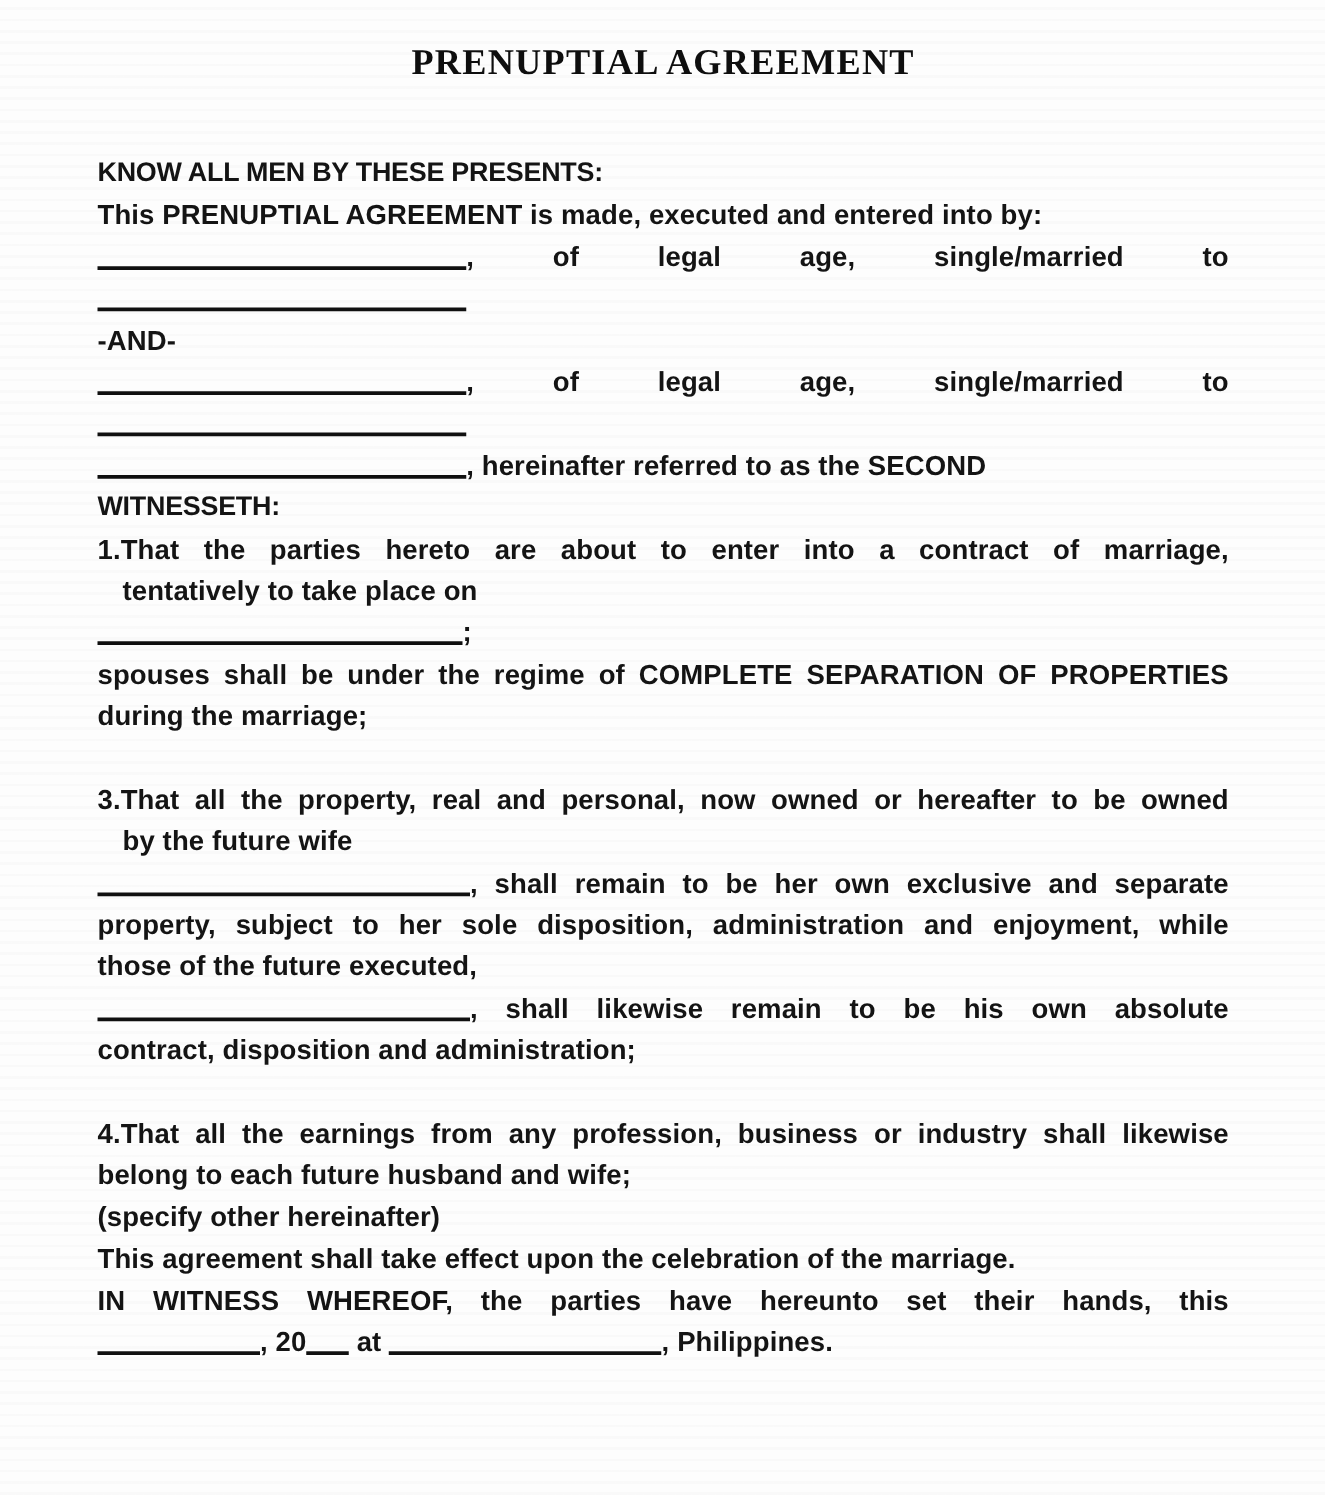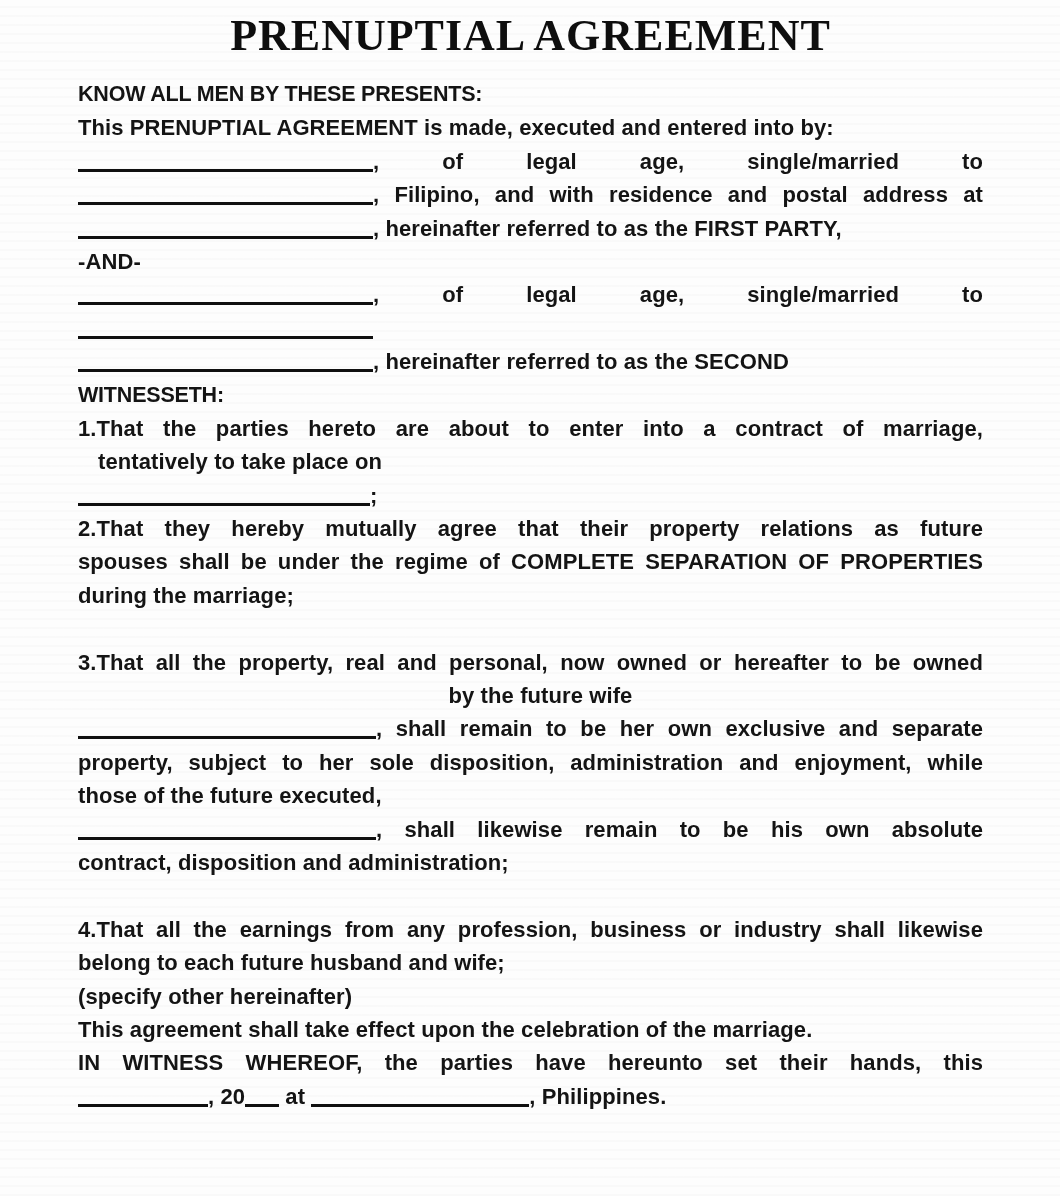--- a/index.html
+++ b/index.html
@@ -17,31 +17,31 @@
     background-image: repeating-linear-gradient(
       0deg,
       rgba(0,0,0,0.015) 0px, rgba(0,0,0,0.015) 2px,
       transparent 2px, transparent 9px
     );
     overflow: hidden;
     font-family: "Liberation Sans", "DejaVu Sans", sans-serif;
     color: #141414;
   }
   .doc-title {
-    margin: 0;
+    margin: 14px;
     font-family: "Liberation Serif", "DejaVu Serif", serif;
     font-weight: 700;
-    font-size: 44px;
+    font-size: 29px;
     line-height: 44px;
     text-align: center;
     letter-spacing: 1px;
     color: #0e0e0e;
   }
   .doc-body {
-    margin-top: 20px;
+    margin-top: 50px;
   }
   .doc-line {
     height: 33.4px;
     line-height: 33.4px;
     font-size: 22px;
     font-weight: 700;
     letter-spacing: 0.1px;
     white-space: nowrap;
   }
   .doc-line.justify {
@@ -69,36 +69,34 @@
 </style>
 </head>
 <body>
 
 <div class="page">
   <h1 class="doc-title">PRENUPTIAL AGREEMENT</h1>
   <div class="doc-body">
       <div class="doc-line heading"><span class="run">KNOW ALL MEN BY THESE PRESENTS:</span></div>
       <div class="doc-line"><span class="run">This PRENUPTIAL AGREEMENT is made, executed and entered into by:</span></div>
       <div class="doc-line justify"><span class="blank" style="width: 295px;"></span><span class="run">, of legal age, single/married to</span></div>
-      <div class="doc-line justify"><span class="blank" style="width: 295px;"></span><span class="run">, Filipino, and with residence and postal address at</span></div>
-      <div class="doc-line"><span class="blank" style="width: 295px;"></span><span class="run">, hereinafter referred to as the FIRST PARTY,</span></div>
+      <div class="doc-line justify"><span class="blank" style="width: 295px;"></span></div>
       <div class="doc-line"><span class="run">-AND-</span></div>
       <div class="doc-line justify"><span class="blank" style="width: 295px;"></span><span class="run">, of legal age, single/married to</span></div>
       <div class="doc-line justify"><span class="blank" style="width: 295px;"></span></div>
       <div class="doc-line"><span class="blank" style="width: 295px;"></span><span class="run">, hereinafter referred to as the SECOND</span></div>
       <div class="doc-line heading"><span class="run">WITNESSETH:</span></div>
       <div class="doc-line justify"><span class="run">1.That the parties hereto are about to enter into a contract of marriage,</span></div>
       <div class="doc-line" style="padding-left: 20px;"><span class="run">tentatively to take place on</span></div>
       <div class="doc-line"><span class="blank" style="width: 292px;"></span><span class="run">;</span></div>
-      <div class="doc-line justify"><span class="run">2.That they hereby mutually agree that their property relations as future</span></div>
       <div class="doc-line justify"><span class="run">spouses shall be under the regime of COMPLETE SEPARATION OF PROPERTIES</span></div>
       <div class="doc-line"><span class="run">during the marriage;</span></div>
       <div class="doc-line spacer"></div>
       <div class="doc-line justify"><span class="run">3.That all the property, real and personal, now owned or hereafter to be owned</span></div>
-      <div class="doc-line" style="padding-left: 20px; text-align: center;"><span class="run">by the future wife</span></div>
+      <div class="doc-line" style="padding-left: 20px;"><span class="run">by the future wife</span></div>
       <div class="doc-line justify"><span class="blank" style="width: 298px;"></span><span class="run">, shall remain to be her own exclusive and separate</span></div>
       <div class="doc-line justify"><span class="run">property, subject to her sole disposition, administration and enjoyment, while</span></div>
       <div class="doc-line"><span class="run">those of the future executed,</span></div>
       <div class="doc-line justify"><span class="blank" style="width: 298px;"></span><span class="run">, shall likewise remain to be his own absolute</span></div>
       <div class="doc-line"><span class="run">contract, disposition and administration;</span></div>
       <div class="doc-line spacer"></div>
       <div class="doc-line justify"><span class="run">4.That all the earnings from any profession, business or industry shall likewise</span></div>
       <div class="doc-line"><span class="run">belong to each future husband and wife;</span></div>
       <div class="doc-line"><span class="run">(specify other hereinafter)</span></div>
       <div class="doc-line"><span class="run">This agreement shall take effect upon the celebration of the marriage.</span></div>

